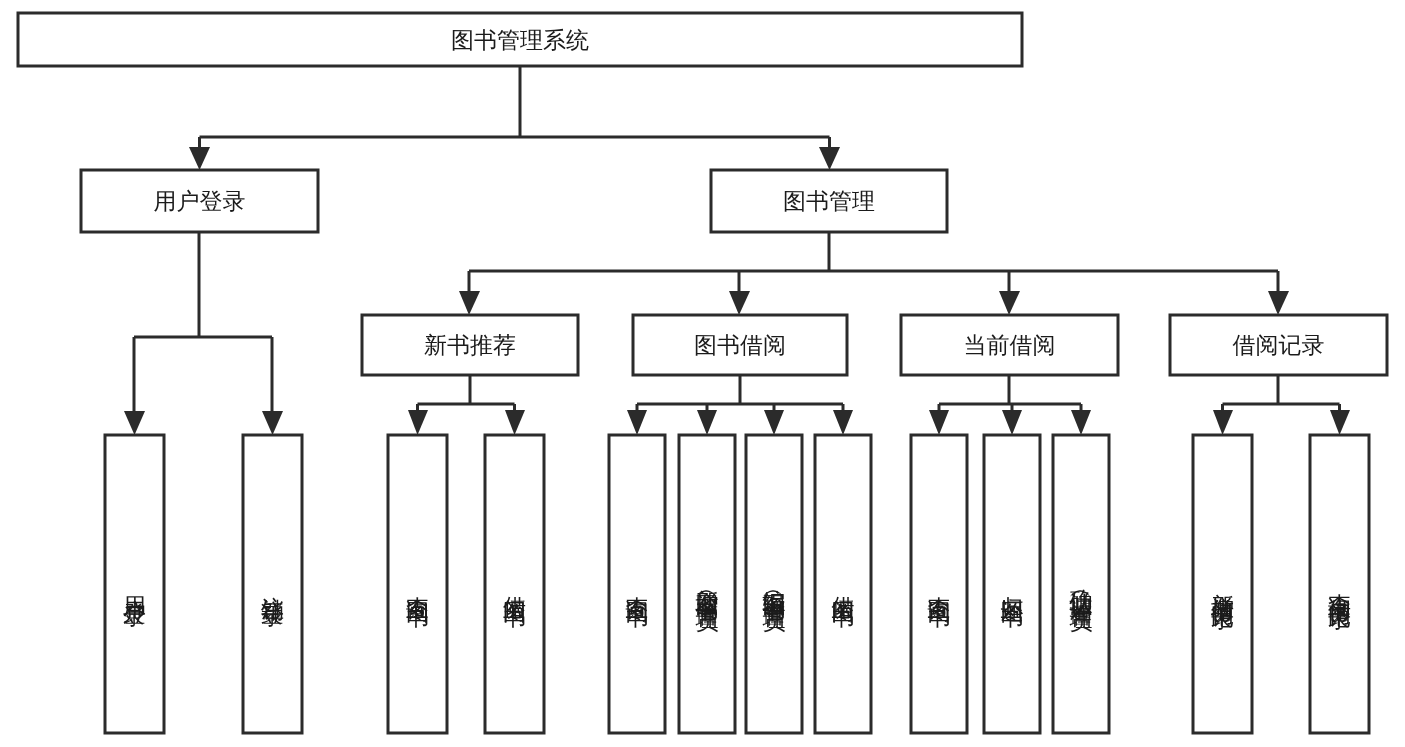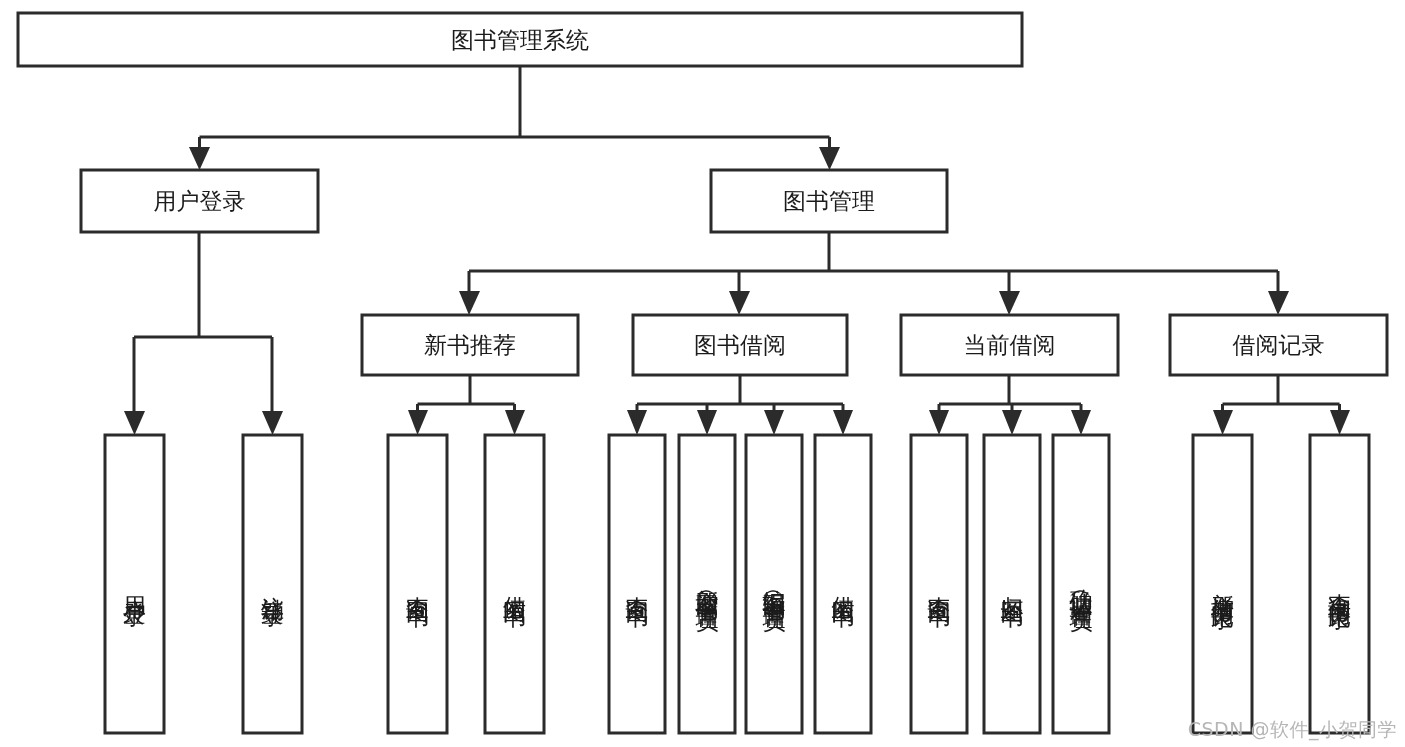--- a/index.html
+++ b/index.html
@@ -212,15 +212,14 @@
   <div class="leaf-label" style="left:609px; top:435px; width:56px; height:298px;">查询图书</div>
   <div class="leaf-label" style="left:679px; top:435px; width:56px; height:298px;">新增图书（管理员）</div>
   <div class="leaf-label" style="left:746px; top:435px; width:56px; height:298px;">编辑图书（管理员）</div>
   <div class="leaf-label" style="left:815px; top:435px; width:56px; height:298px;">借阅图书</div>
   <div class="leaf-label" style="left:911px; top:435px; width:56px; height:298px;">查询图书</div>
   <div class="leaf-label" style="left:984px; top:435px; width:56px; height:298px;">归还图书</div>
   <div class="leaf-label" style="left:1053px; top:435px; width:56px; height:298px;">确认归还（管理员）</div>
   <div class="leaf-label" style="left:1193px; top:435px; width:59px; height:298px;">新增借阅记录</div>
   <div class="leaf-label" style="left:1310px; top:435px; width:59px; height:298px;">查询借阅记录</div>
 
-  <div class="watermark">CSDN @软件_小贺同学</div>
 
 </div>
 
 </body></html>

